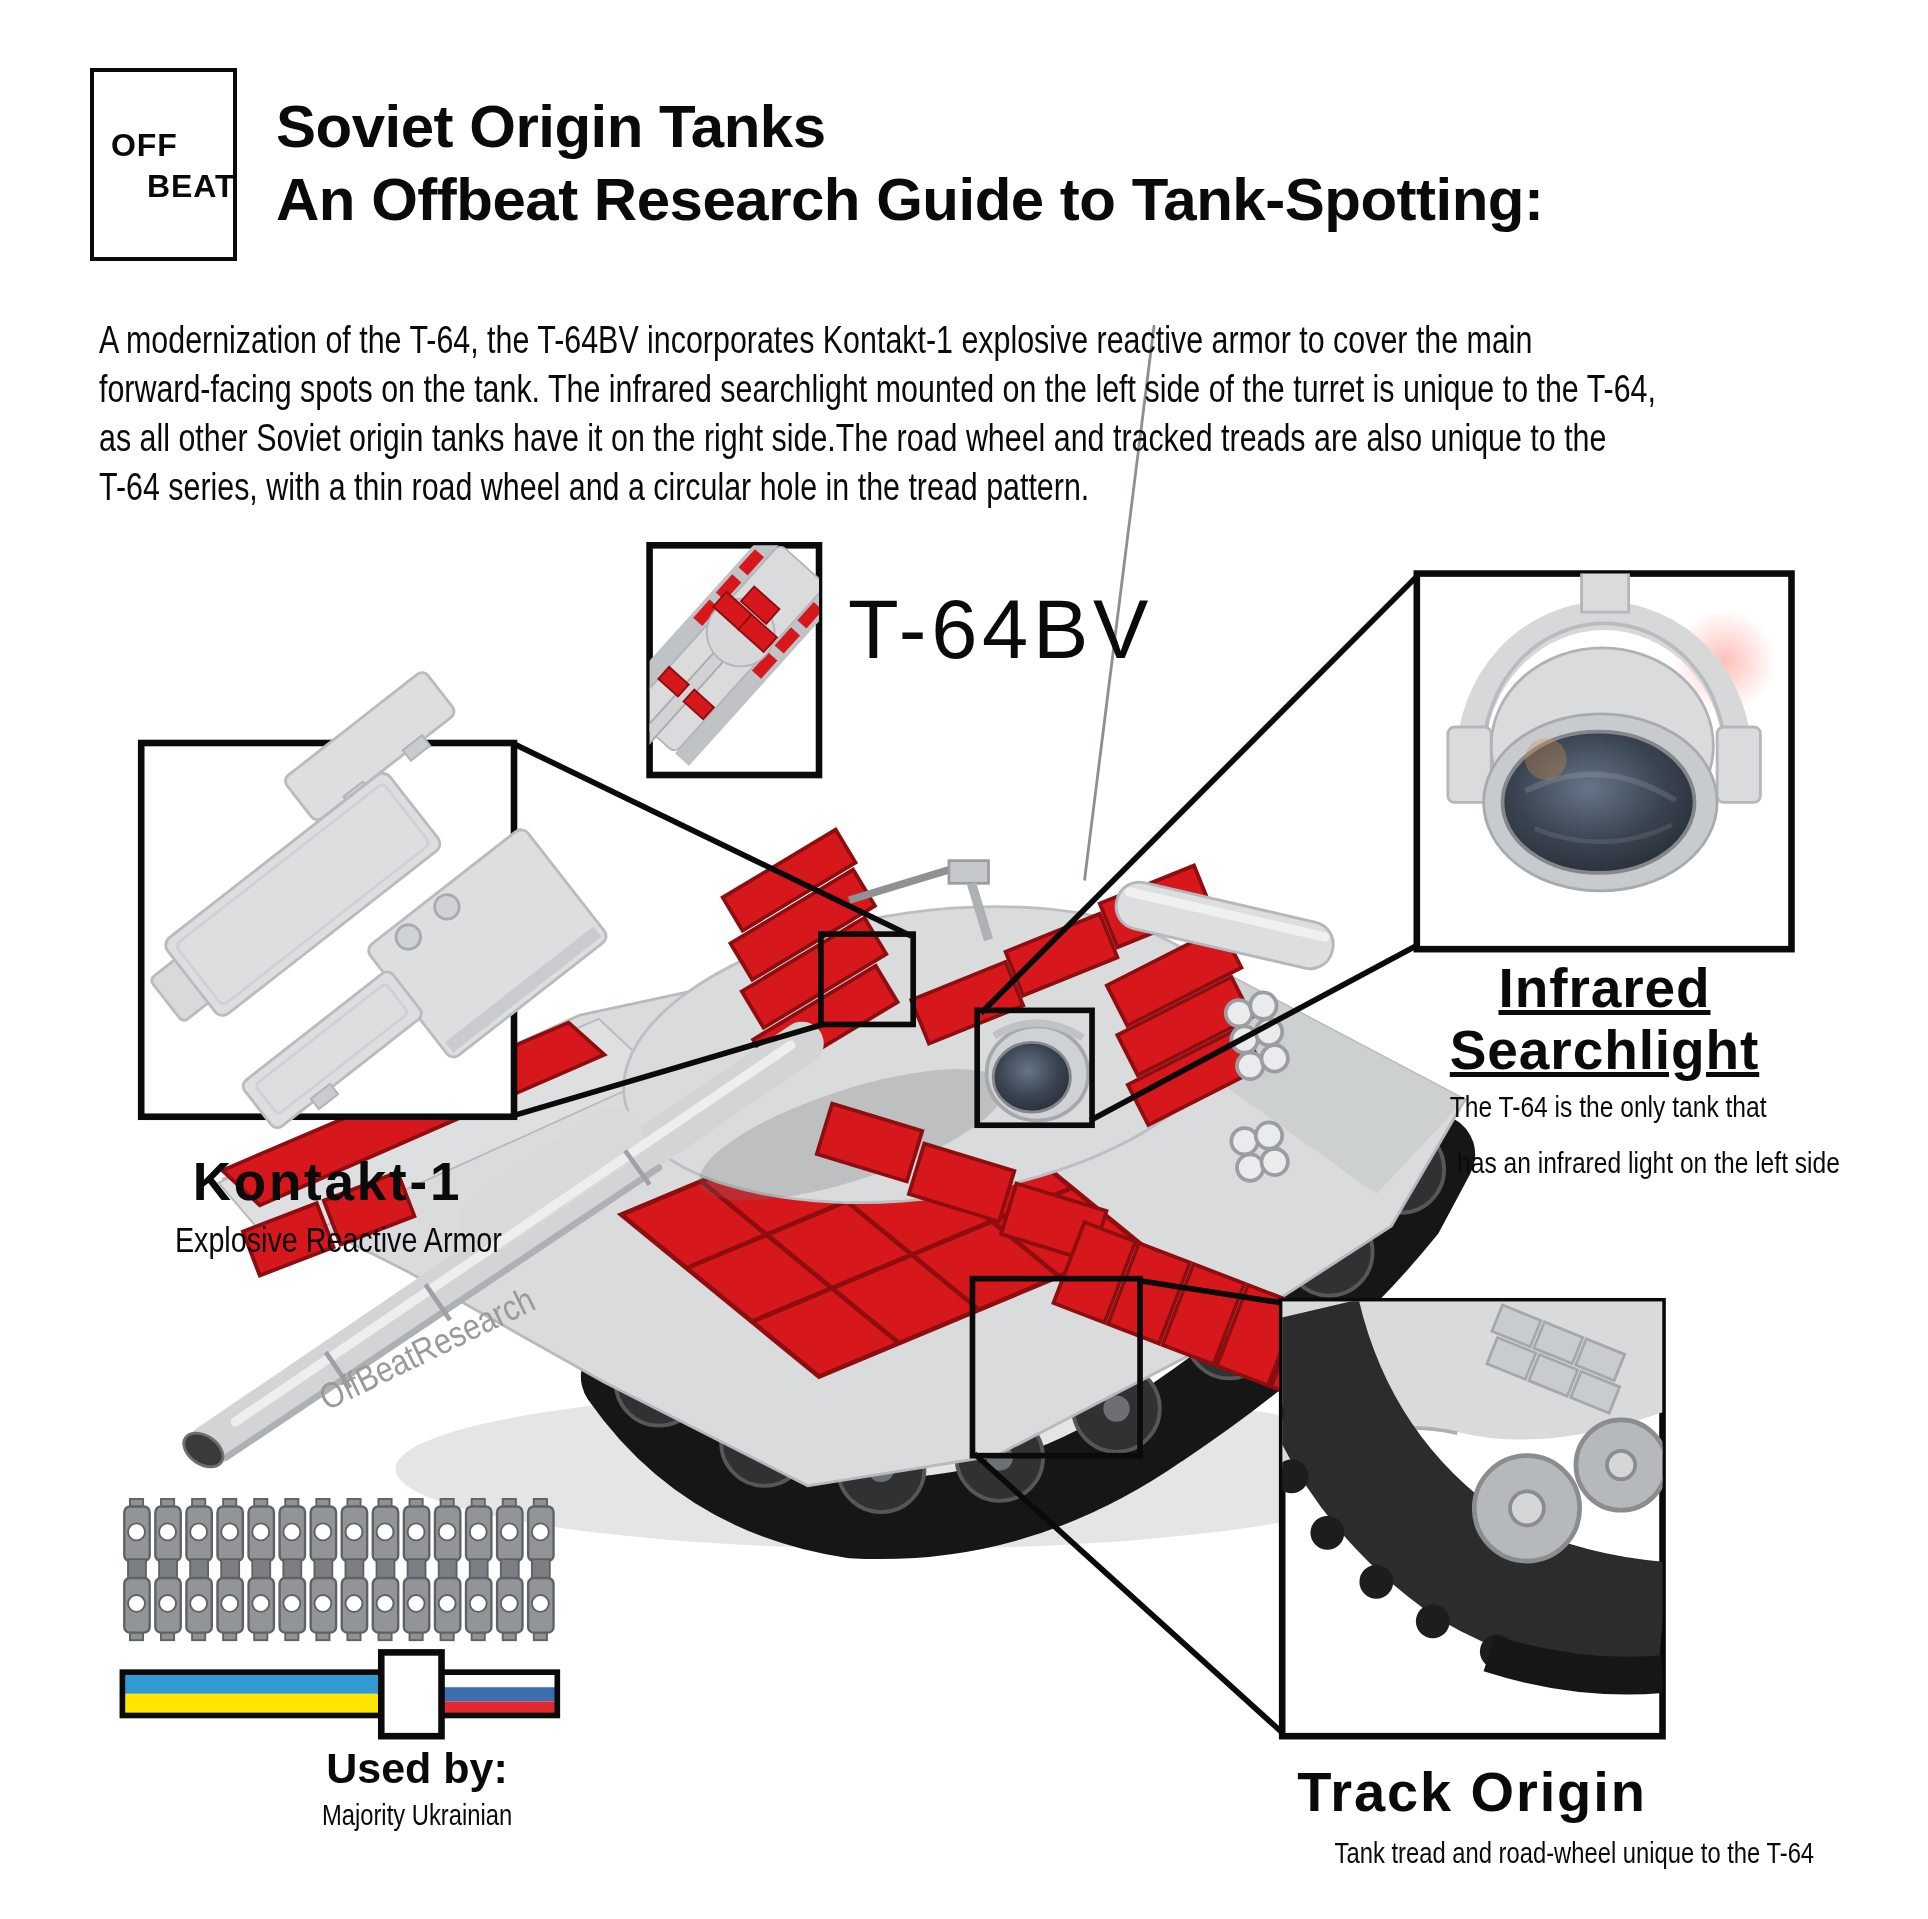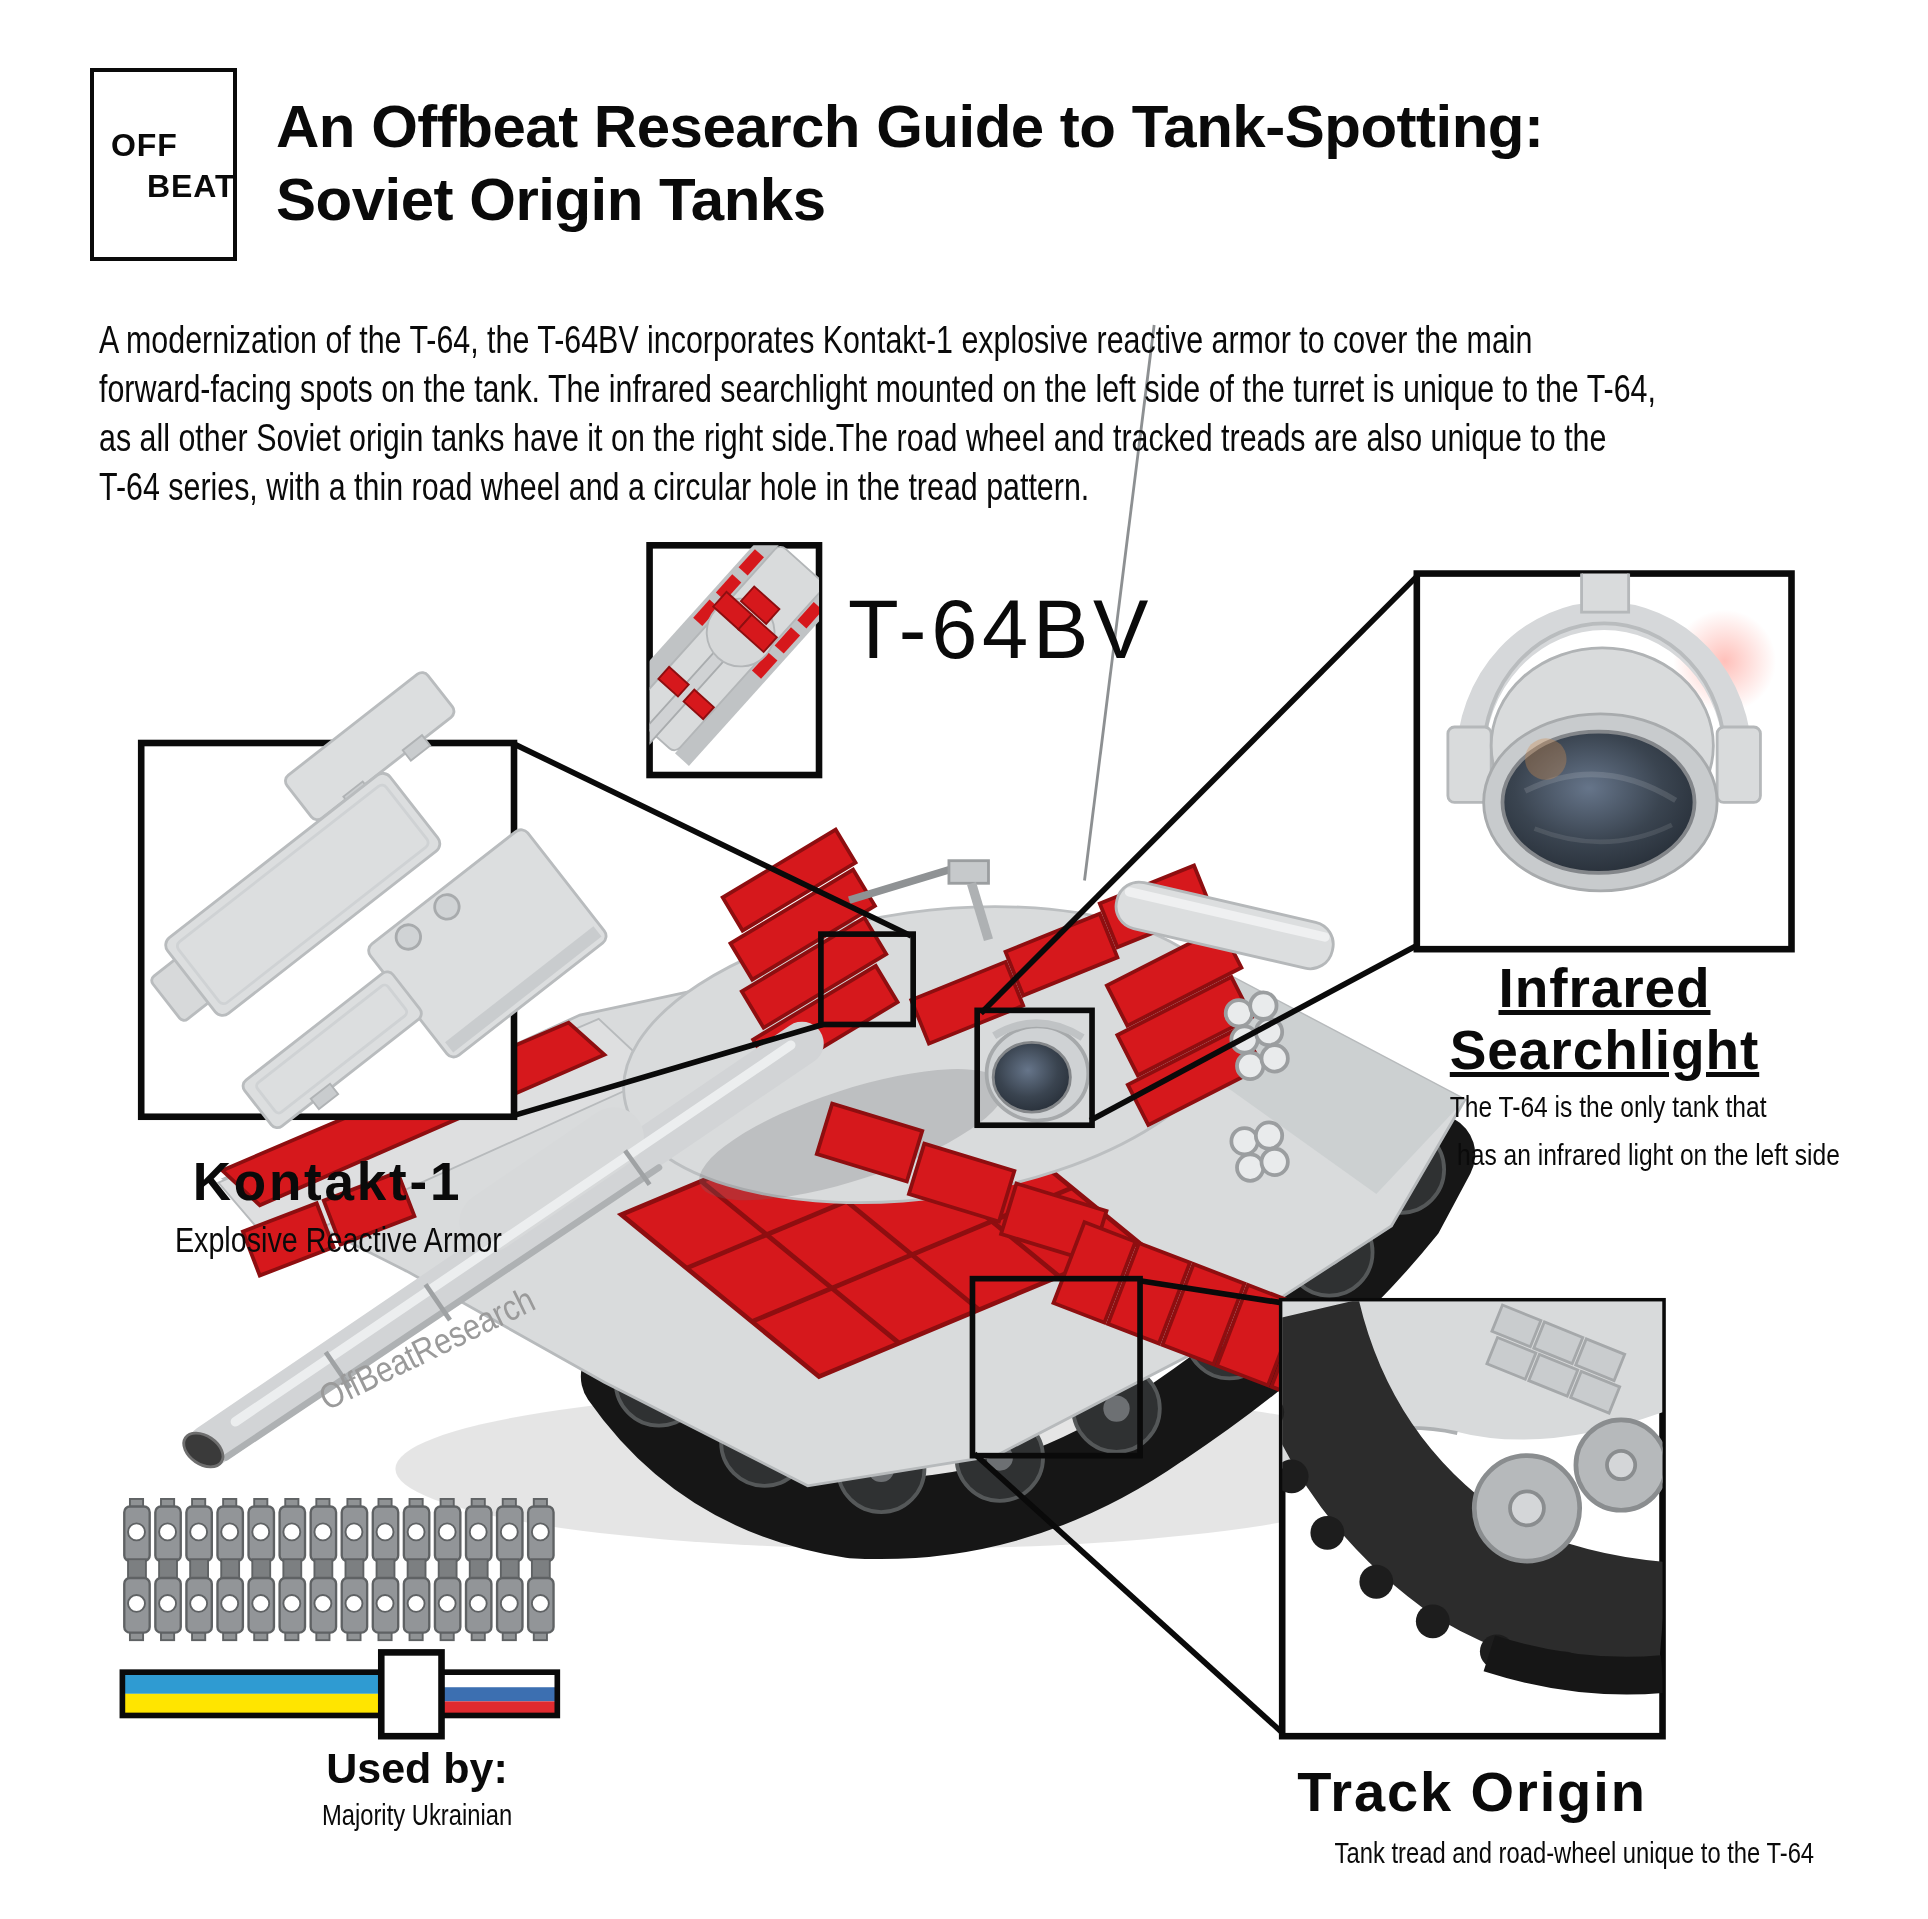--- a/index.html
+++ b/index.html
@@ -343,43 +343,43 @@
       <rect x="405" y="1755" width="64" height="89" fill="#ffffff" stroke="var(--ink)" stroke-width="7"></rect>
     </g>
   </svg>
 
   <div id="logo-box" class="abs">
     <span class="logo-line" style="left:17px;top:55px;">OFF</span>
     <span class="logo-line" style="left:53px;top:96px;">BEAT</span>
   </div>
 
   <div id="title" class="txt nowrap">
+    <div>Soviet Origin Tanks</div>
     <div>An Offbeat Research Guide to Tank-Spotting:</div>
-    <div>Soviet Origin Tanks</div>
   </div>
 
   <div id="intro" class="txt">
     <div><span class="cond">A modernization of the T-64, the T-64BV incorporates Kontakt-1 explosive reactive armor to cover the main</span></div>
     <div><span class="cond">forward-facing spots on the tank. The infrared searchlight mounted on the left side of the turret is unique to the T-64,</span></div>
     <div><span class="cond">as all other Soviet origin tanks have it on the right side.The road wheel and tracked treads are also unique to the</span></div>
     <div><span class="cond">T-64 series, with a thin road wheel and a circular hole in the tread pattern.</span></div>
   </div>
 
   <div id="t64bv" class="txt nowrap">T-64BV</div>
 
   <div id="kontakt-label" class="txt center">
     <div class="k-title nowrap">Kontakt-1</div>
     <div class="k-sub"><span class="cond-c">Explosive Reactive Armor</span></div>
   </div>
 
   <div id="ir-label" class="txt center">
     <div class="ir-t nowrap">Infrared</div>
     <div class="ir-t nowrap">Searchlight</div>
     <div class="ir-c"><span class="cond-c">The T-64 is the only tank that</span></div>
-    <div class="ir-c" style="margin-top:8px;"><span class="cond-c">has an infrared light on the left side</span></div>
+    <div class="ir-c" style="margin-top:16px;"><span class="cond-c">has an infrared light on the left side</span></div>
   </div>
 
   <div id="track-label" class="txt center">
     <div class="tp-t nowrap">Track Origin</div>
     <div class="tp-c"><span class="cond-c">Tank tread and road-wheel unique to the T-64</span></div>
   </div>
 
   <div id="usedby" class="txt center">
     <div class="u-t nowrap">Used by:</div>
     <div class="u-s"><span class="cond-c">Majority Ukrainian</span></div>

